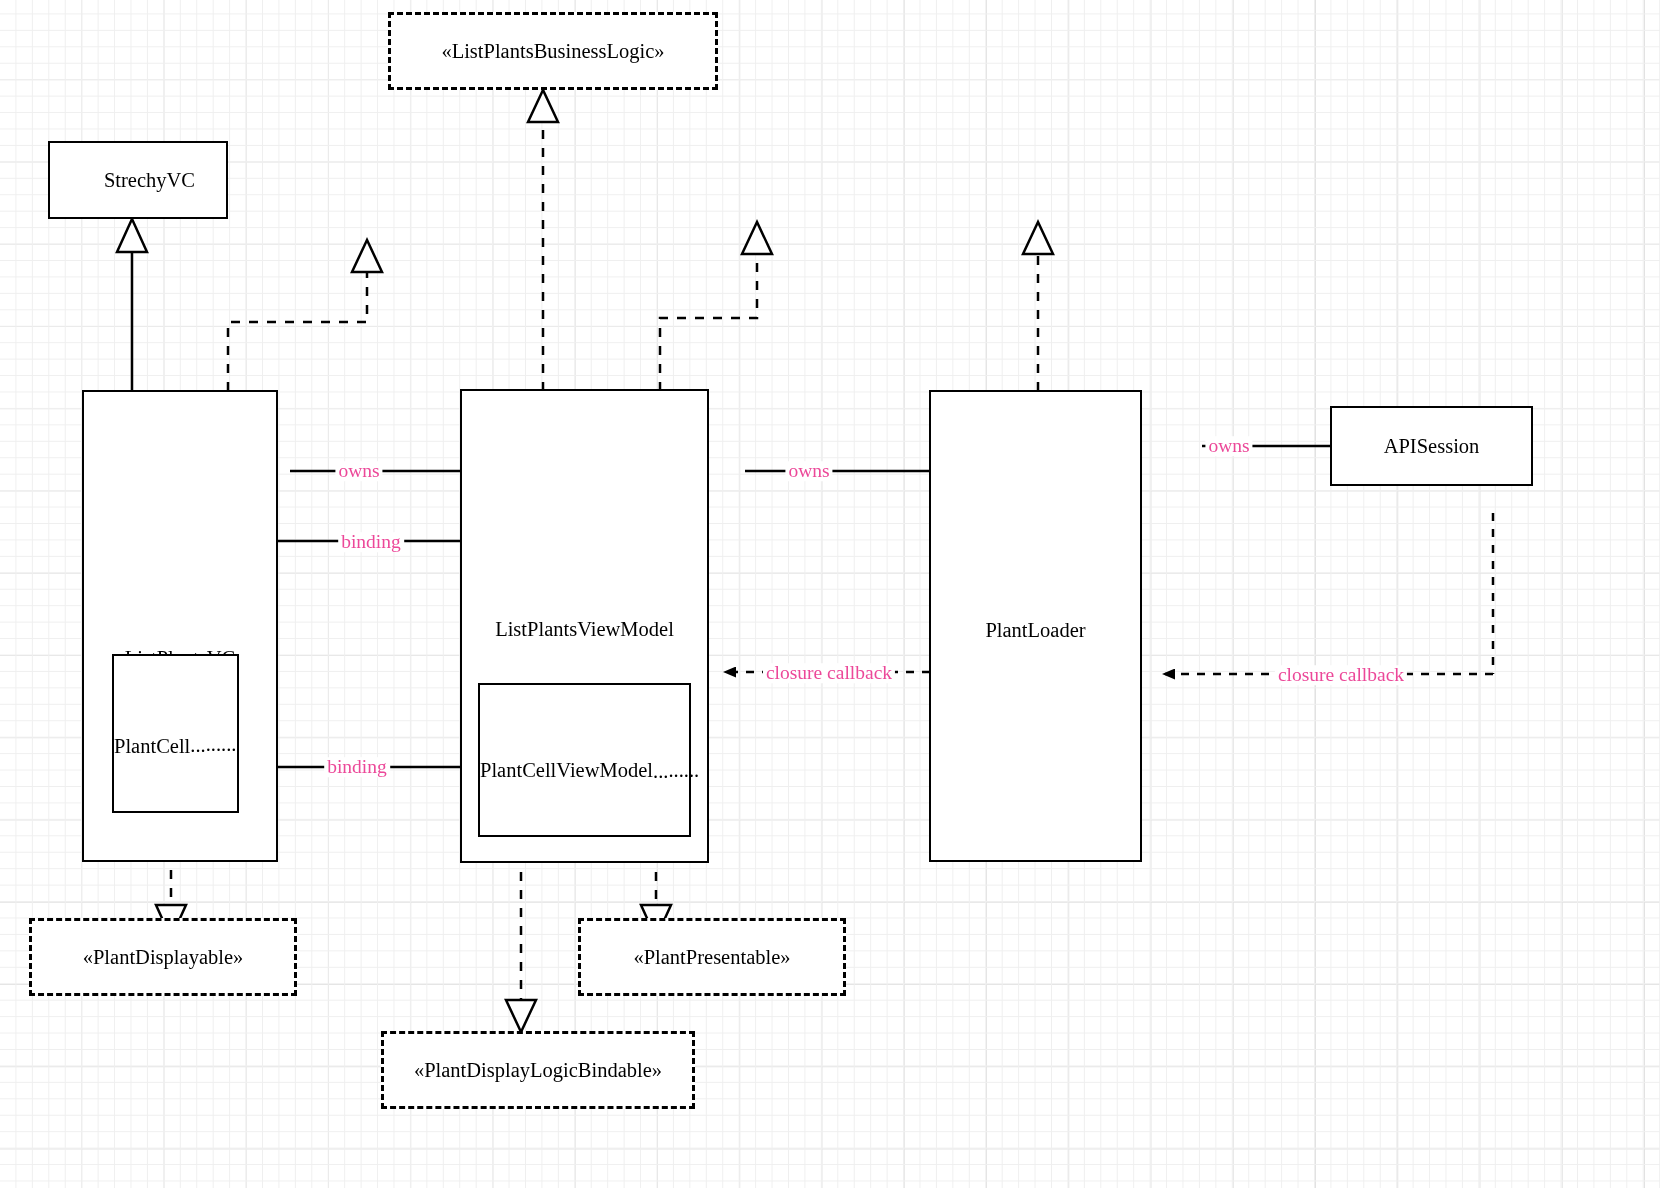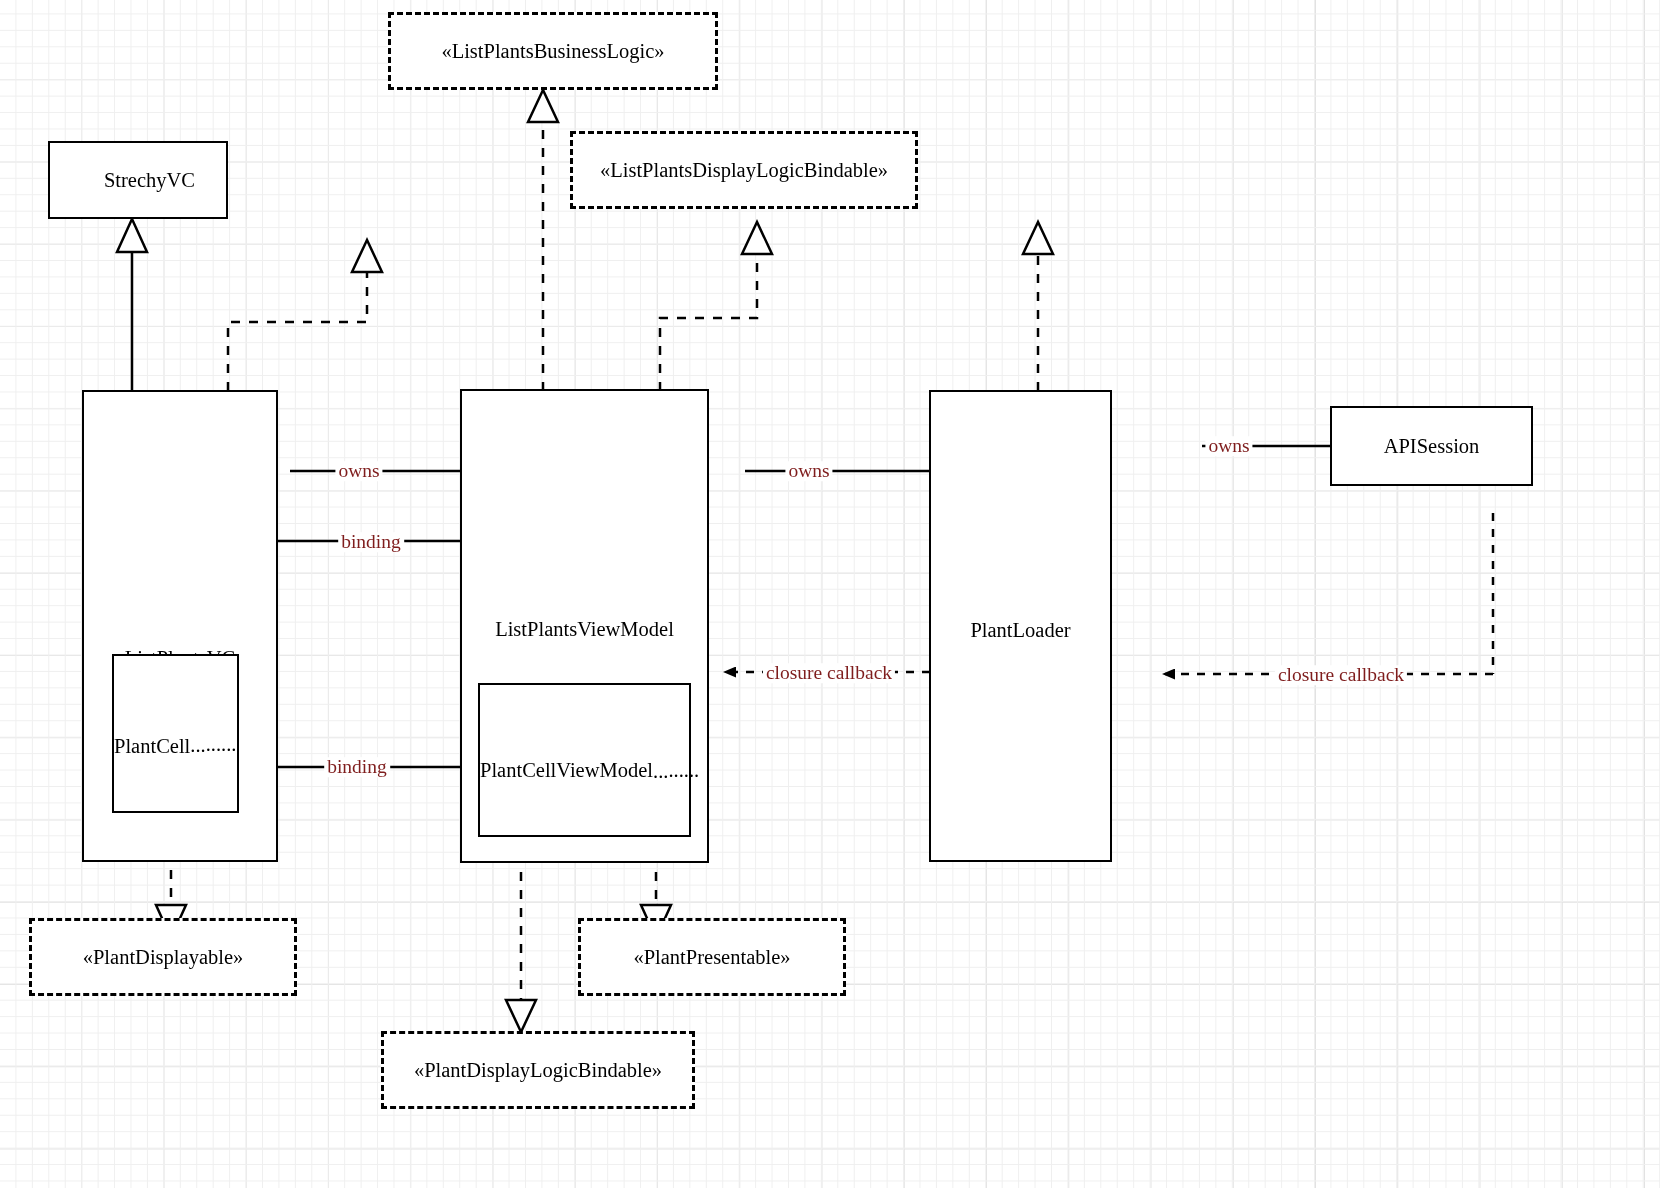--- a/index.html
+++ b/index.html
@@ -93,21 +93,21 @@
     top: 0;
     width: 1660px;
     height: 1188px;
     pointer-events: none;
   }
   
   .edge-label {
     position: absolute;
     font-size: 19.5px;
     line-height: 1;
-    color: #7f1d1d;
+    color: #ec4899;
     background: #ffffff;
     white-space: nowrap;
     padding: 0 3px;
     transform: translate(-50%, -50%);
   }
 </style>
 </head>
 <body>
 
 <div id="canvas">
@@ -205,23 +205,20 @@
       <line x1="1493" y1="513" x2="1493" y2="674" stroke="#000000" stroke-width="2.5" stroke-dasharray="8 8"></line>
       <line x1="1493" y1="674" x2="1163" y2="674" stroke="#000000" stroke-width="2.5" stroke-dasharray="8 8" marker-end="url(#solidArrow)"></line>
     </g>
   </svg>
 
   <div class="node dashed centered" style="left:388px; top:12px; width:330px; height:78px;">
     <span class="caption">«ListPlantsBusinessLogic»</span>
   </div>
 
 
-  <div class="node dashed centered" style="left:570px; top:131px; width:348px; height:78px;">
-    <span class="caption">«ListPlantsDisplayLogicBindable»</span>
-  </div>
 
 
   <div class="node solid centered" style="left:48px; top:141px; width:180px; height:78px;padding-left:23px;">
     <span class="caption">StrechyVC</span>
   </div>
 
   <div class="node solid tall" style="left:82px; top:390px; width:196px; height:472px;">
     <span class="caption" style="top:256px;">ListPlantsVC</span>
   </div>
 
@@ -236,21 +233,21 @@
     <span class="caption" style="top:228px;">ListPlantsViewModel</span>
   </div>
 
   <div class="inner" style="left:478px; top:683px; width:213px; height:154px;">
     <span class="title" style="margin-top:21px;">PlantCellViewModel</span>
     <span class="dots" style="margin-top:22px;">...</span>
     <span class="dots" style="margin-top:21px;">...</span>
     <span class="dots" style="margin-top:21px;">...</span>
   </div>
 
-  <div class="node solid tall" style="left:929px; top:390px; width:183px; height:472px;">
+  <div class="node solid tall" style="left:929px; top:390px; width:213px; height:472px;">
     <span class="caption" style="top:228px;">PlantLoader</span>
   </div>
 
   <div class="node solid centered" style="left:1330px; top:406px; width:203px; height:80px;">
     <span class="caption">APISession</span>
   </div>
 
   <div class="node dashed centered" style="left:29px; top:918px; width:268px; height:78px;">
     <span class="caption">«PlantDisplayable»</span>
   </div>

